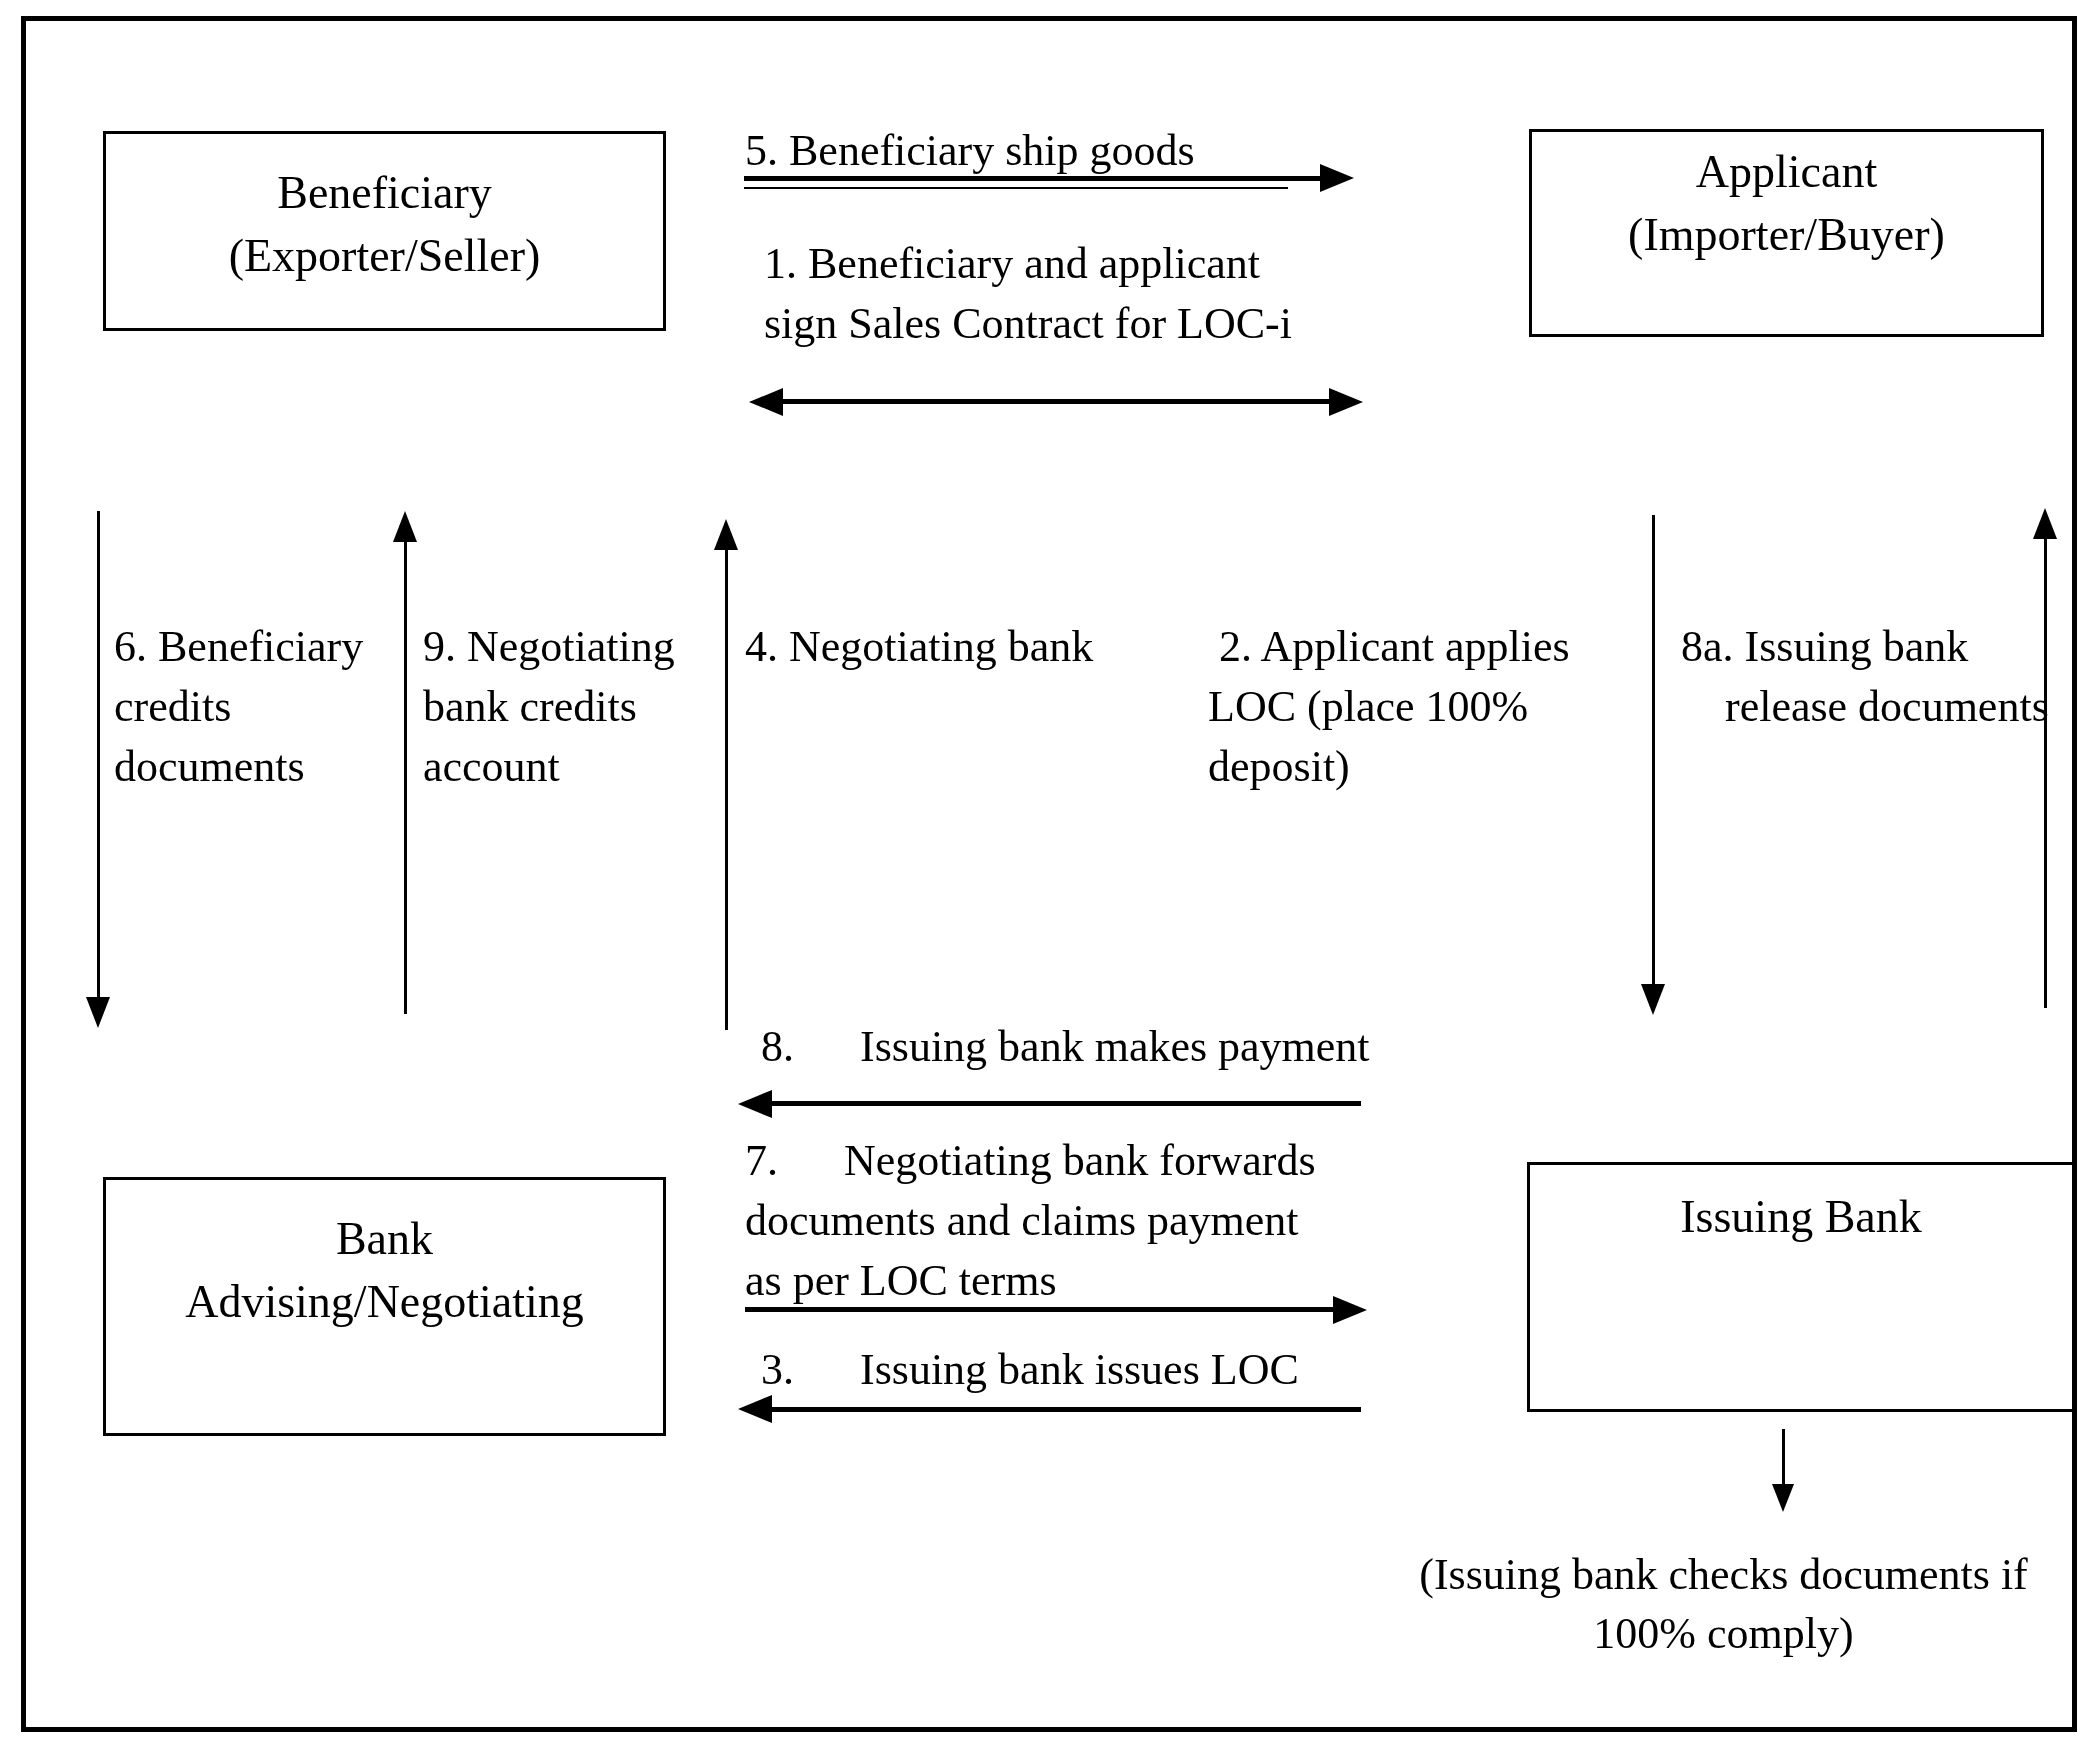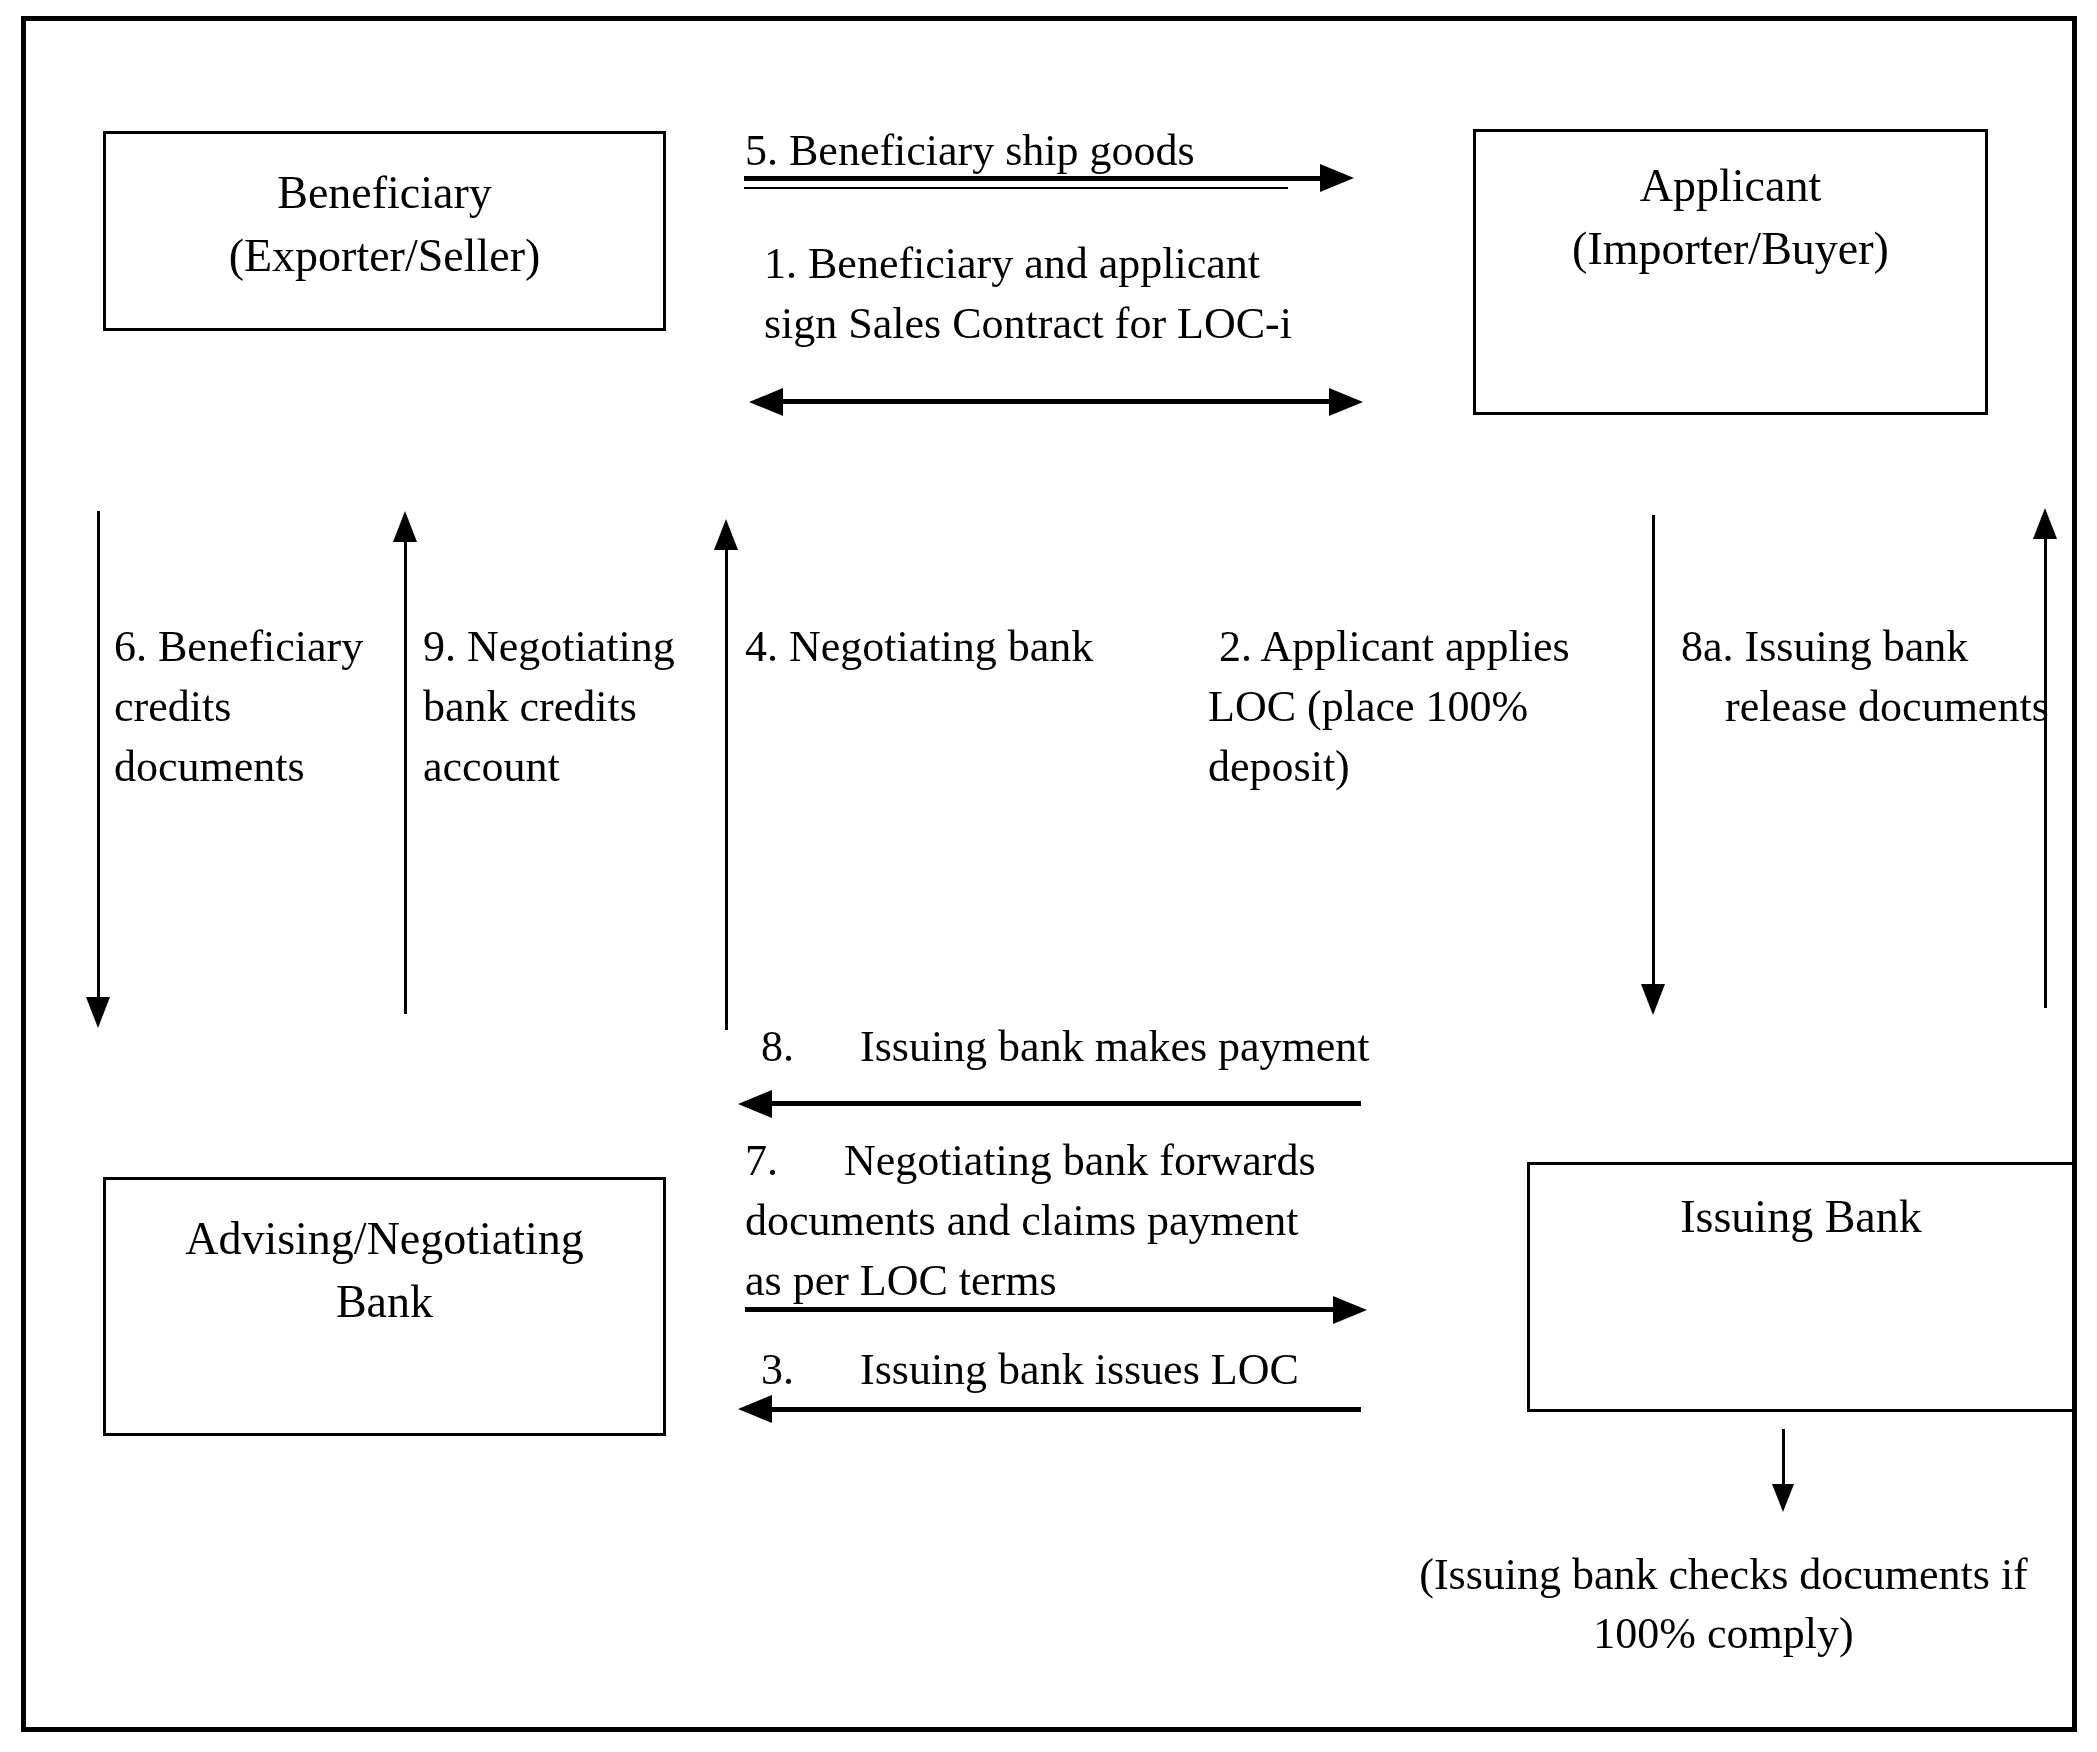--- a/index.html
+++ b/index.html
@@ -89,28 +89,28 @@
 
 <div class="stage">
 
   <div class="frame"></div>
 
   <div class="box" style="left:103px; top:131px; width:563px; height:200px; padding-top:26.5px;">
     <div class="bline">Beneficiary</div>
     <div class="bline">(Exporter/Seller)</div>
   </div>
 
-  <div class="box" style="left:1473px; top:129px; width:515px; height:286px; padding-top:22px;">
+  <div class="box" style="left:1529px; top:129px; width:515px; height:208px; padding-top:8px;">
     <div class="bline">Applicant</div>
     <div class="bline">(Importer/Buyer)</div>
   </div>
 
   <div class="box" style="left:103px; top:1177px; width:563px; height:259px; padding-top:26.5px;">
+    <div class="bline">Bank</div>
     <div class="bline">Advising/Negotiating</div>
-    <div class="bline">Bank</div>
   </div>
 
   <div class="box" style="left:1527px; top:1162px; width:548px; height:250px; padding-top:20px;">
     <div class="bline">Issuing Bank</div>
   </div>
 
   <div class="lbl" style="left:745px; top:121px;">
     <div>5. Beneficiary ship goods</div>
   </div>
   <div class="hline" style="left:744px; top:176px; width:576px;"></div>

